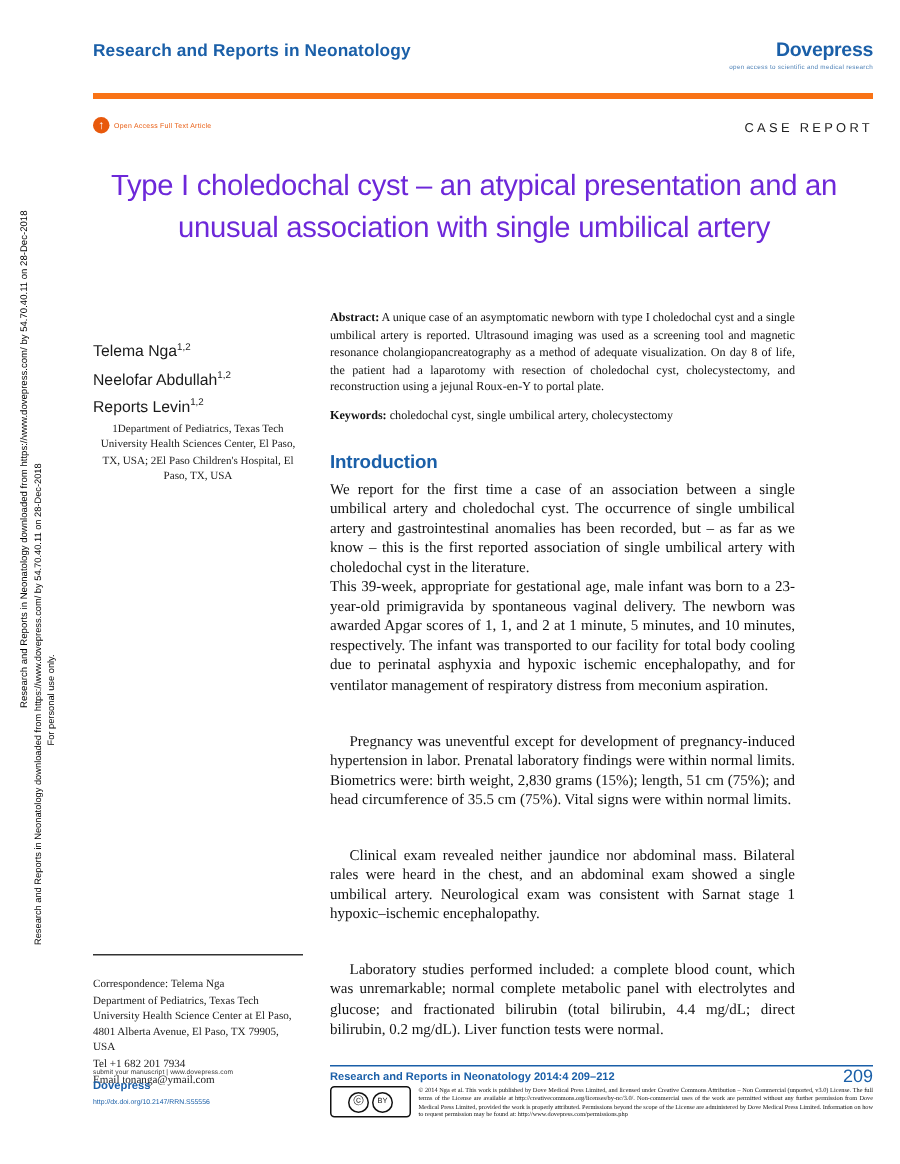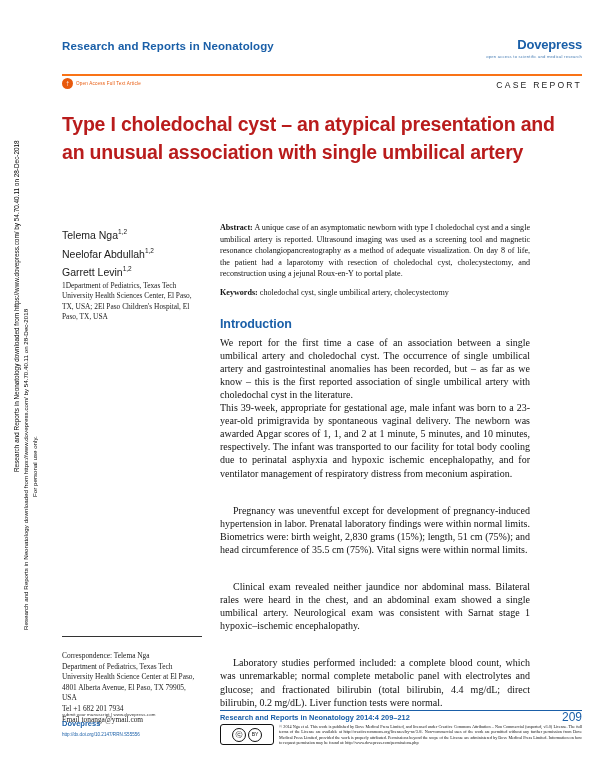--- a/index.html
+++ b/index.html
@@ -16,25 +16,25 @@
     overflow: hidden;
   }
   .page {
     position: absolute;
     inset: 0;
   }
 
   
   .journal-header {
     position: absolute;
-    top: 40px;
+    top: 28px;
     left: 62px;
     right: 18px;
     height: 34px;
-    border-bottom: 2px solid #f97316;
+    border-bottom: 4px solid #f97316;
   }
   .journal-title {
     position: absolute;
     left: 0;
     top: 0;
     font-family: "Liberation Sans", sans-serif;
     font-weight: bold;
     font-size: 11.5px;
     color: #1a5fa8;
     letter-spacing: 0.1px;
@@ -130,25 +130,26 @@
     color: #222;
   }
 
   
   .article-title {
     position: absolute;
     left: 62px;
     right: 30px;
     top: 97px;
     font-family: "Liberation Sans", sans-serif;
-    font-weight: bold;
+    font-weight: normal;
     font-size: 19.5px;
     line-height: 28px;
-    color: #b91c1c;
+    color: #6d28d9;
     letter-spacing: -0.2px;
+    text-align: center;
   }
 
   
   .authors {
     position: absolute;
     left: 62px;
     top: 224px;
     width: 150px;
     font-family: "Liberation Sans", sans-serif;
     font-size: 10.5px;
@@ -161,41 +162,42 @@
   }
   .affiliation {
     position: absolute;
     left: 62px;
     top: 281px;
     width: 140px;
     font-family: "Liberation Serif", serif;
     font-size: 7.4px;
     line-height: 10.4px;
     color: #1a1a1a;
+    text-align: center;
   }
 
   
   .corr-box {
     position: absolute;
     left: 62px;
     top: 636px;
     width: 140px;
     border-top: 1px solid #333;
     padding-top: 14px;
     font-family: "Liberation Serif", serif;
     font-size: 7.4px;
     line-height: 10.6px;
     color: #1a1a1a;
   }
 
   
   .main-col {
     position: absolute;
     left: 220px;
-    top: 222px;
+    top: 206px;
     width: 310px;
   }
   .abstract {
     font-family: "Liberation Serif", serif;
     font-size: 8.1px;
     line-height: 11.6px;
     text-align: justify;
     color: #111;
   }
   .abstract b {
@@ -350,21 +352,21 @@
     <div class="oa-circle">↑</div>
     <div class="oa-label">Open Access Full Text Article</div>
   </div>
   <div class="case-report-label">CASE REPORT</div>
 
   <h1 class="article-title">Type I choledochal cyst – an atypical presentation and an unusual association with single umbilical artery</h1>
 
   <div class="authors">
     <div><span>Telema Nga</span><span class="sup">1,2</span></div>
     <div><span>Neelofar Abdullah</span><span class="sup">1,2</span></div>
-    <div><span>Garrett Levin</span><span class="sup">1,2</span></div>
+    <div><span>Reports Levin</span><span class="sup">1,2</span></div>
   </div>
   <div class="affiliation">1Department of Pediatrics, Texas Tech University Health Sciences Center, El Paso, TX, USA; 2El Paso Children's Hospital, El Paso, TX, USA</div>
 
   <div class="corr-box" style="white-space: pre-line;">Correspondence: Telema Nga
 Department of Pediatrics, Texas Tech University Health Science Center at El Paso, 4801 Alberta Avenue, El Paso, TX 79905, USA
 Tel +1 682 201 7934
 Email tonanga@ymail.com</div>
 
   <div class="main-col">
     <div class="abstract">

